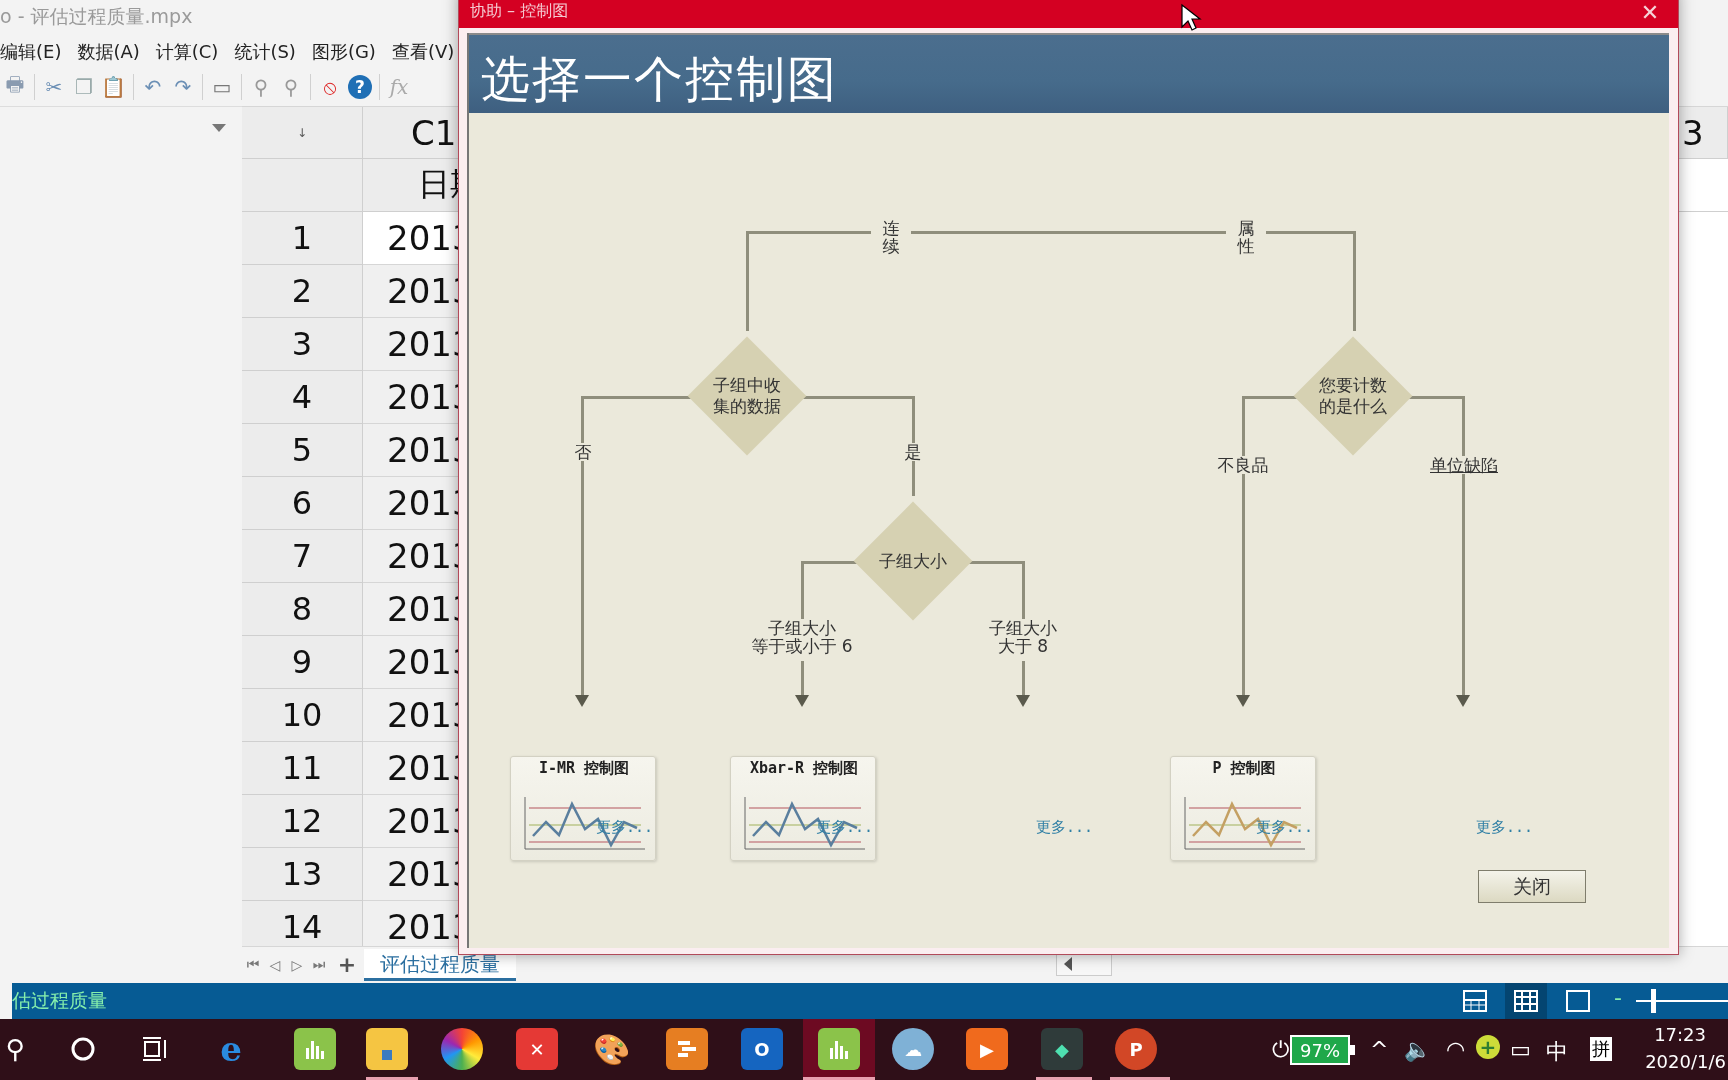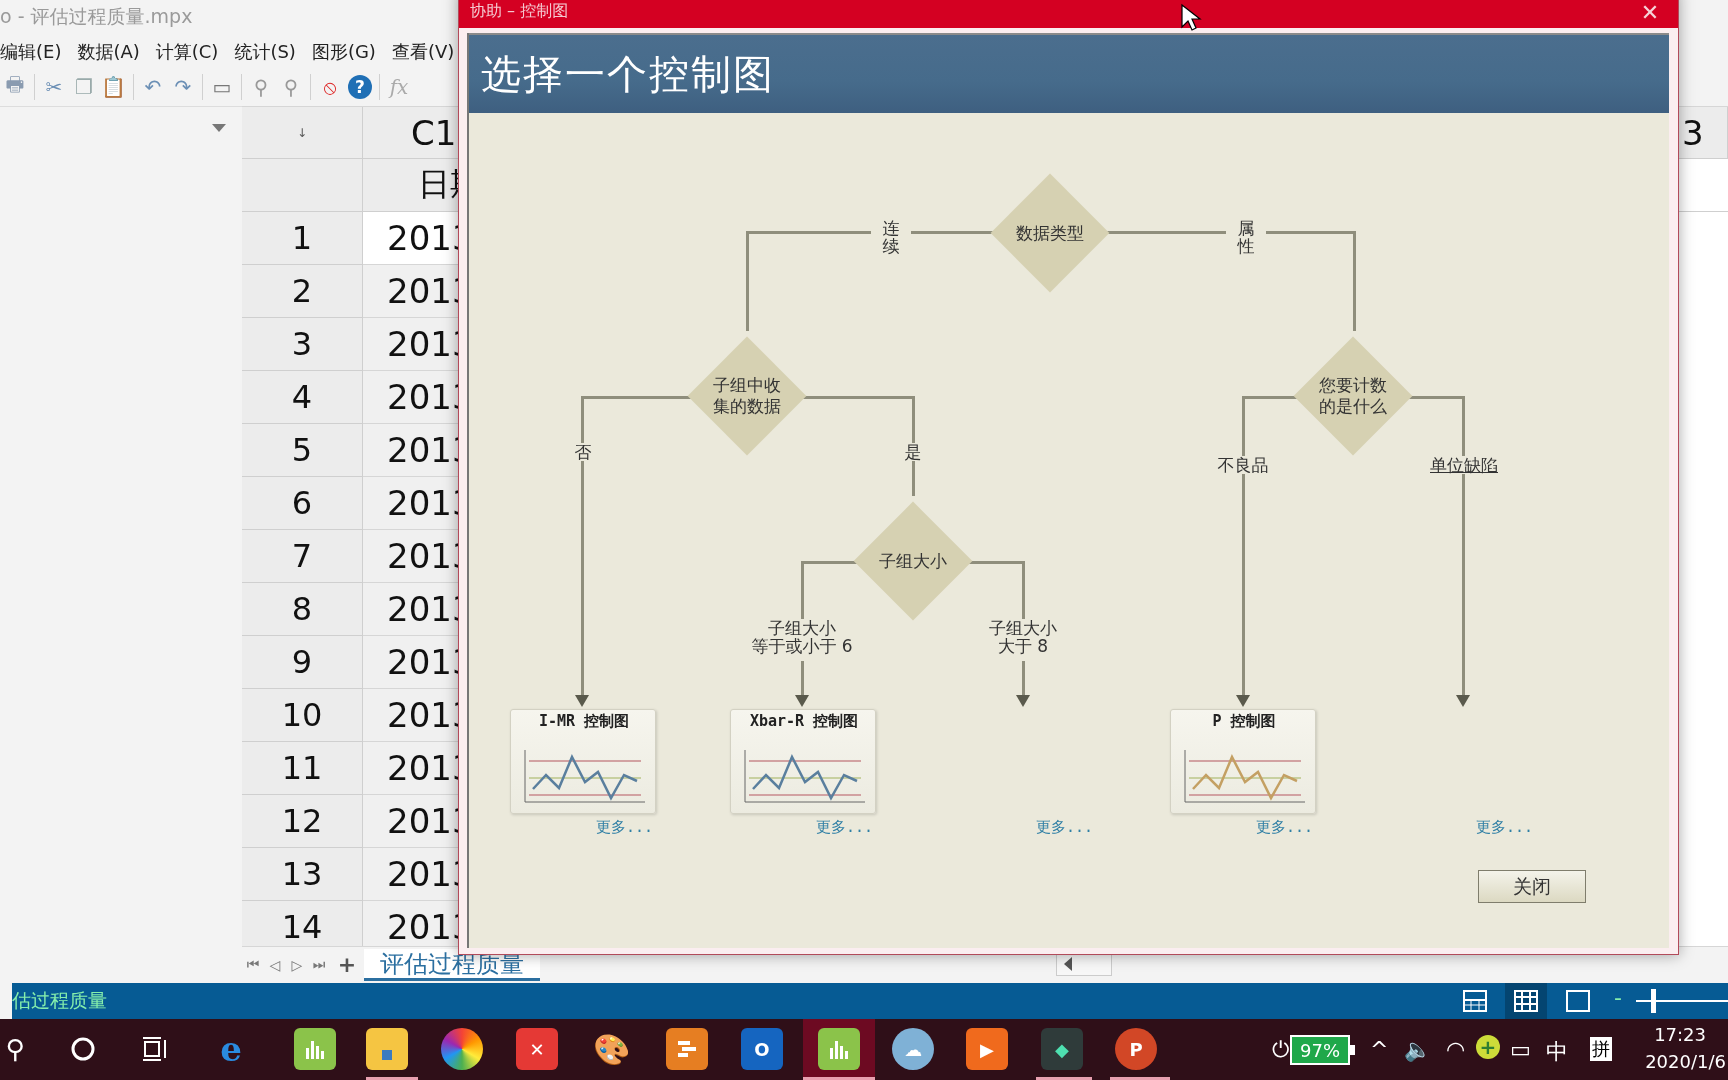--- a/index.html
+++ b/index.html
@@ -20,21 +20,21 @@
   .grid-corner { position: absolute; left: 0; top: 0; width: 121px; height: 52px; background: #ececec; border-right: 1px solid #cfcfcf; border-bottom: 1px solid #cfcfcf; display: flex; align-items: center; justify-content: center; color: #555; font-size: 12px; }
   .col-head { position: absolute; top: 0; height: 52px; background: #ececec; border-right: 1px solid #cfcfcf; border-bottom: 1px solid #cfcfcf; font-size: 34px; color: #111; display: flex; align-items: center; padding-left: 48px; }
   .name-cell { position: absolute; top: 52px; height: 53px; background: #ececec; border-right: 1px solid #cfcfcf; border-bottom: 1px solid #cfcfcf; font-size: 32px; color: #111; display: flex; align-items: center; padding-left: 55px; }
   .row-num { position: absolute; left: 0; width: 121px; height: 53px; background: #ececec; border-right: 1px solid #cfcfcf; border-bottom: 1px solid #cfcfcf; font-size: 32px; color: #111; display: flex; align-items: center; justify-content: center; }
   .cell { position: absolute; left: 121px; width: 200px; height: 53px; background: #f0f0f0; border-bottom: 1px solid #d6d6d6; font-size: 34px; color: #111; display: flex; align-items: center; padding-left: 24px; }
   .cell.active { background: #fff; }
 
   #sheet-tabs { left: 242px; top: 946px; width: 1486px; height: 36px; background: #f3f3f3; border-top: 1px solid #d6d6d6; display: flex; align-items: center; }
   .sheet-nav { font-size: 14px; color: #777; width: 22px; text-align: center; }
   .sheet-add { font-size: 22px; color: #555; width: 34px; text-align: center; font-weight: bold; }
-  .sheet-tab { height: 32px; padding: 0 16px; background: #fff; color: #2b6fa0; font-size: 24px; line-height: 30px; border-bottom: 3px solid #2b6fa0; }
+  .sheet-tab { height: 32px; padding: 0 16px; background: #fff; color: #2b6fa0; font-size: 20px; line-height: 30px; border-bottom: 3px solid #2b6fa0; }
   #hscroll { left: 1056px; top: 952px; width: 56px; height: 24px; border: 1px solid #ccc; background: #f7f7f7; }
   #hscroll-left { left: 1064px; top: 957px; width: 0; height: 0; border-top: 7px solid transparent; border-bottom: 7px solid transparent; border-right: 8px solid #555; }
 
   #statusbar { left: 0; top: 983px; width: 1728px; height: 36px; background: #065b94; color: #86efac; font-size: 19px; margin-left: 12px; }
   #status-text { left: 0; top: 5px; }
   .sb-icon { position: absolute; top: 0; width: 42px; height: 36px; display: flex; align-items: center; justify-content: center; }
   .sb-icon.active { background: #044571; }
 
   
   #taskbar { left: 0; top: 1019px; width: 1728px; height: 61px; background: #2f0f18; }
@@ -47,34 +47,34 @@
   #clock-time { right: 22px; top: 5px; color: #fff; font-size: 18px; }
   #clock-date { right: 2px; top: 32px; color: #fff; font-size: 18px; }
 
   
   #dialog { left: 458px; top: -10px; width: 1221px; height: 965px; background: #fbeef0; border: 1px solid #b24a5a; box-shadow: 0 0 14px rgba(0,0,0,0.35); }
   #dlg-titlebar { left: 0; top: 0; width: 1219px; height: 37px; background: #d40022; }
   #dlg-title { left: 11px; top: 6px; color: #f4c7cf; font-size: 16px; }
   #dlg-close { right: 14px; top: 4px; color: #f6d3d9; font-size: 22px; width: 28px; text-align: center; cursor: pointer; }
   #dlg-inner { left: 8px; top: 42px; width: 1202px; height: 915px; background: #ebe9db; border-left: 2px solid #777; }
   #dlg-header { left: 0; top: 0; width: 1200px; height: 80px; background: linear-gradient(#4b6e8e, #466b8b 60%, #3e5f80); border-top: 2px solid #8b8b8b; }
-  #dlg-heading { left: 12px; top: 12px; color: #fff; font-family: "DejaVu Serif", "Liberation Serif", serif; font-size: 40px; letter-spacing: 2px; }
+  #dlg-heading { left: 12px; top: 12px; color: #fff; font-family: "DejaVu Serif", "Liberation Serif", serif; font-size: 49px; letter-spacing: 2px; }
 
   
   #flow { left: 0; top: 80px; width: 1200px; height: 835px; }
   .line { position: absolute; background: #8f8e7c; }
   .h { height: 3px; }
   .v { width: 3px; }
   .diamond { position: absolute; width: 120px; height: 120px; }
   .diamond .shape { position: absolute; left: 18px; top: 18px; width: 84px; height: 84px; background: #d6d1b2; transform: rotate(45deg); }
   .diamond .label { position: absolute; left: 0; top: 0; width: 120px; height: 120px; display: flex; align-items: center; justify-content: center; text-align: center; font-size: 17px; line-height: 21px; color: #333; z-index: 2; }
   .edge-label { position: absolute; font-size: 17px; color: #333; text-align: center; line-height: 18px; background: #ebe9db; }
   .arrow { position: absolute; width: 0; height: 0; border-left: 7px solid transparent; border-right: 7px solid transparent; border-top: 12px solid #5a5a4c; }
 
-  .card { position: absolute; width: 146px; height: 105px; background: linear-gradient(#f6f5ee, #ecebe0); border: 1px solid #d3d1c3; border-radius: 3px; box-shadow: 1px 1px 3px rgba(0,0,0,0.15); cursor: pointer; }
+  .card { position: absolute; width: 146px; height: 105px; background: linear-gradient(#f6f5ee, #ecebe0); border: 1px solid #d3d1c3; border-radius: 3px; box-shadow: 1px 1px 3px rgba(0,0,0,0.15); cursor: pointer; margin-top: 47px; }
   .card-title { position: absolute; left: 0; top: 2px; width: 146px; text-align: center; font-family: "DejaVu Sans Mono", "Liberation Mono", monospace; font-weight: bold; font-size: 15px; color: #222; }
   .card svg { position: absolute; left: 12px; top: 38px; }
   .more-link { position: absolute; font-size: 15px; color: #2f7fa5; cursor: pointer; font-family: "DejaVu Sans Mono", "Liberation Mono", monospace; }
 
   #close-btn { left: 1009px; top: 797px; width: 108px; height: 33px; background: linear-gradient(#f4f3ea, #dcd9c2); border: 1px solid #7f7d6c; font-size: 19px; color: #333; display: flex; align-items: center; justify-content: center; cursor: pointer; }
 
   #cursor { left: 1180px; top: 3px; }
 </style>
 </head>
 <body>
@@ -278,24 +278,20 @@
   <div id="dlg-inner" class="abs">
     <div id="dlg-header" class="abs">
       <span id="dlg-heading" class="abs">选择一个控制图</span>
     </div>
 
     <div id="flow" class="abs">
 
       <div class="line h" style="left:277px;top:118px;width:607px;"></div>
       <div class="line v" style="left:277px;top:118px;height:100px;"></div>
       <div class="line v" style="left:884px;top:118px;height:100px;"></div>
-      <div class="diamond" style="left:521px;top:60px;">
-        <div class="shape"></div>
-        <div class="label">数据类型</div>
-      </div>
       <div class="edge-label" style="left:402px;top:106px;width:40px;">
         <div>连</div>
           <div>续</div>
       </div>
       <div class="edge-label" style="left:757px;top:106px;width:40px;">
         <div>属</div>
           <div>性</div>
       </div>
 
       <div class="line h" style="left:112px;top:283px;width:333px;"></div>

